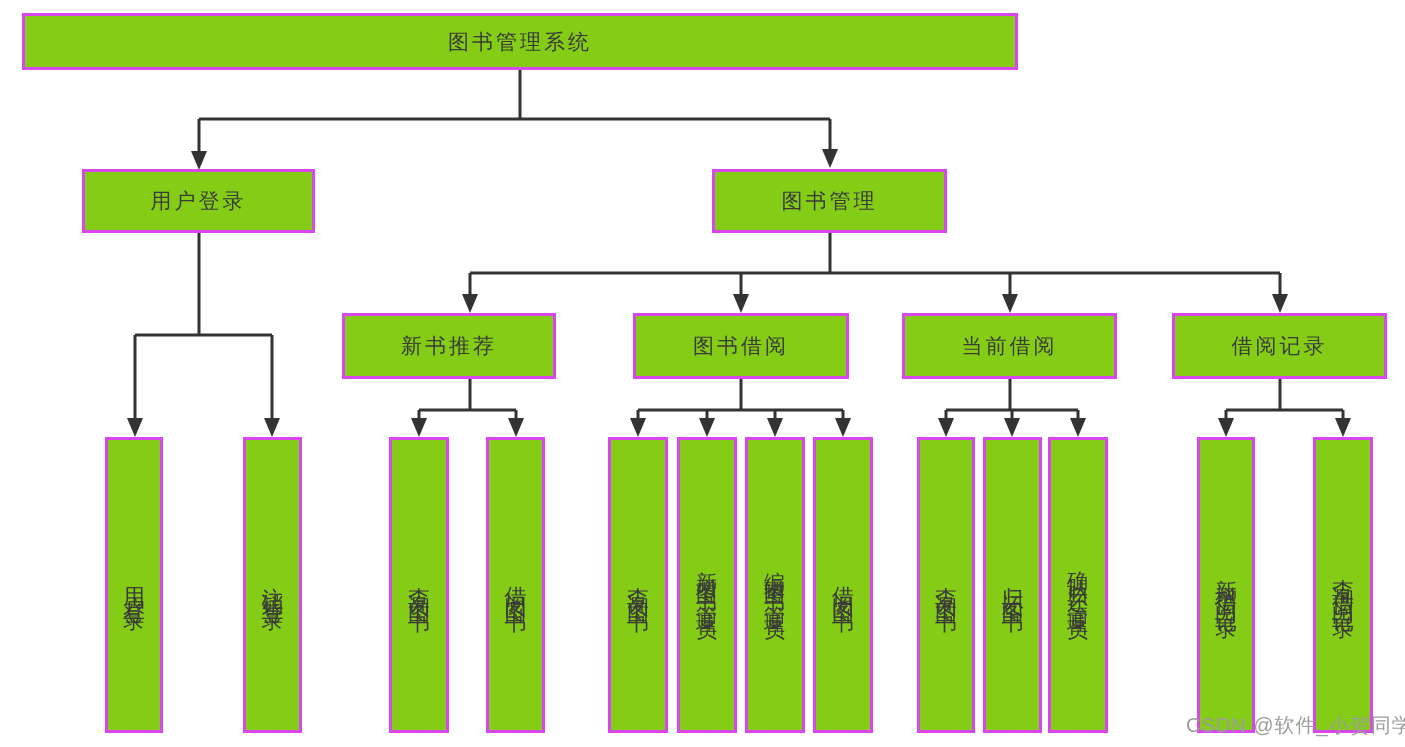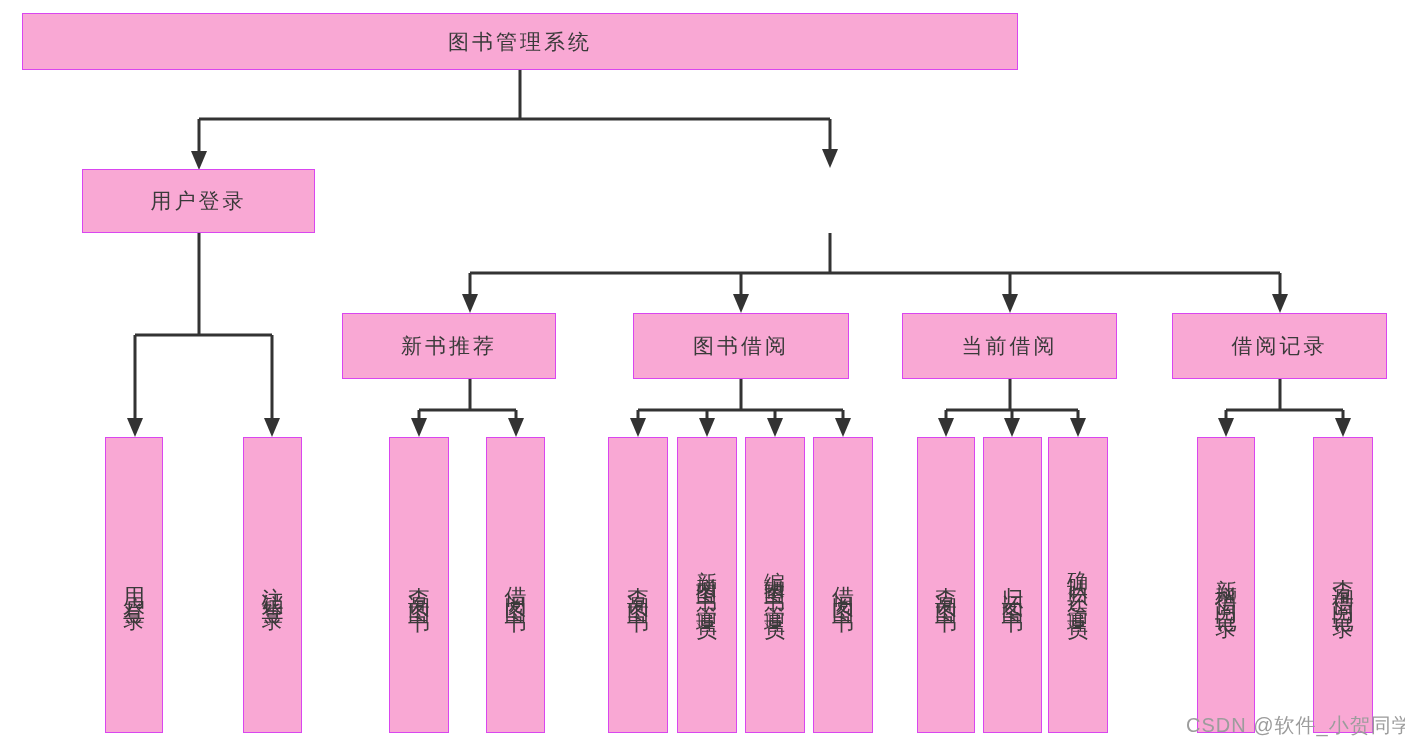--- a/index.html
+++ b/index.html
@@ -12,22 +12,22 @@
     font-family: "Liberation Sans", "DejaVu Sans", sans-serif;
   }
   .connectors {
     position: absolute;
     left: 0; top: 0;
     width: 1405px; height: 747px;
   }
   .node {
     position: absolute;
     box-sizing: border-box;
-    background: #f9a8d4;
-    border: 1px solid #d946ef;
+    background: #84cc16;
+    border: 3px solid #d946ef;
     display: flex;
     align-items: center;
     justify-content: center;
     color: #3a3a3a;
     z-index: 2;
   }
   .node.h {
     font-size: 21px;
     letter-spacing: 3px;
     white-space: nowrap;
@@ -89,20 +89,21 @@
       <polygon points="1004,418 1020,418 1012,437"></polygon>
       <polygon points="1070,418 1086,418 1078,437"></polygon>
       <polygon points="1218,418 1234,418 1226,437"></polygon>
       <polygon points="1335,418 1351,418 1343,437"></polygon>
     </g>
   </svg>
 
   <div class="node h" style="left:22px; top:13px; width:996px; height:57px">图书管理系统</div>
 
   <div class="node h" style="left:82px; top:169px; width:233px; height:64px">用户登录</div>
+  <div class="node h" style="left:712px; top:169px; width:235px; height:64px">图书管理</div>
 
   <div class="node h" style="left:342px; top:313px; width:214px; height:66px">新书推荐</div>
   <div class="node h" style="left:902px; top:313px; width:215px; height:66px">当前借阅</div>
   <div class="node h" style="left:633px; top:313px; width:216px; height:66px">图书借阅</div>
   <div class="node h" style="left:1172px; top:313px; width:215px; height:66px">借阅记录</div>
 
   <div class="node v" style="left:105px; top:437px; width:58px; height:296px">
     <span class="vtext">用户登录</span>
   </div>
   <div class="node v" style="left:243px; top:437px; width:59px; height:296px">

